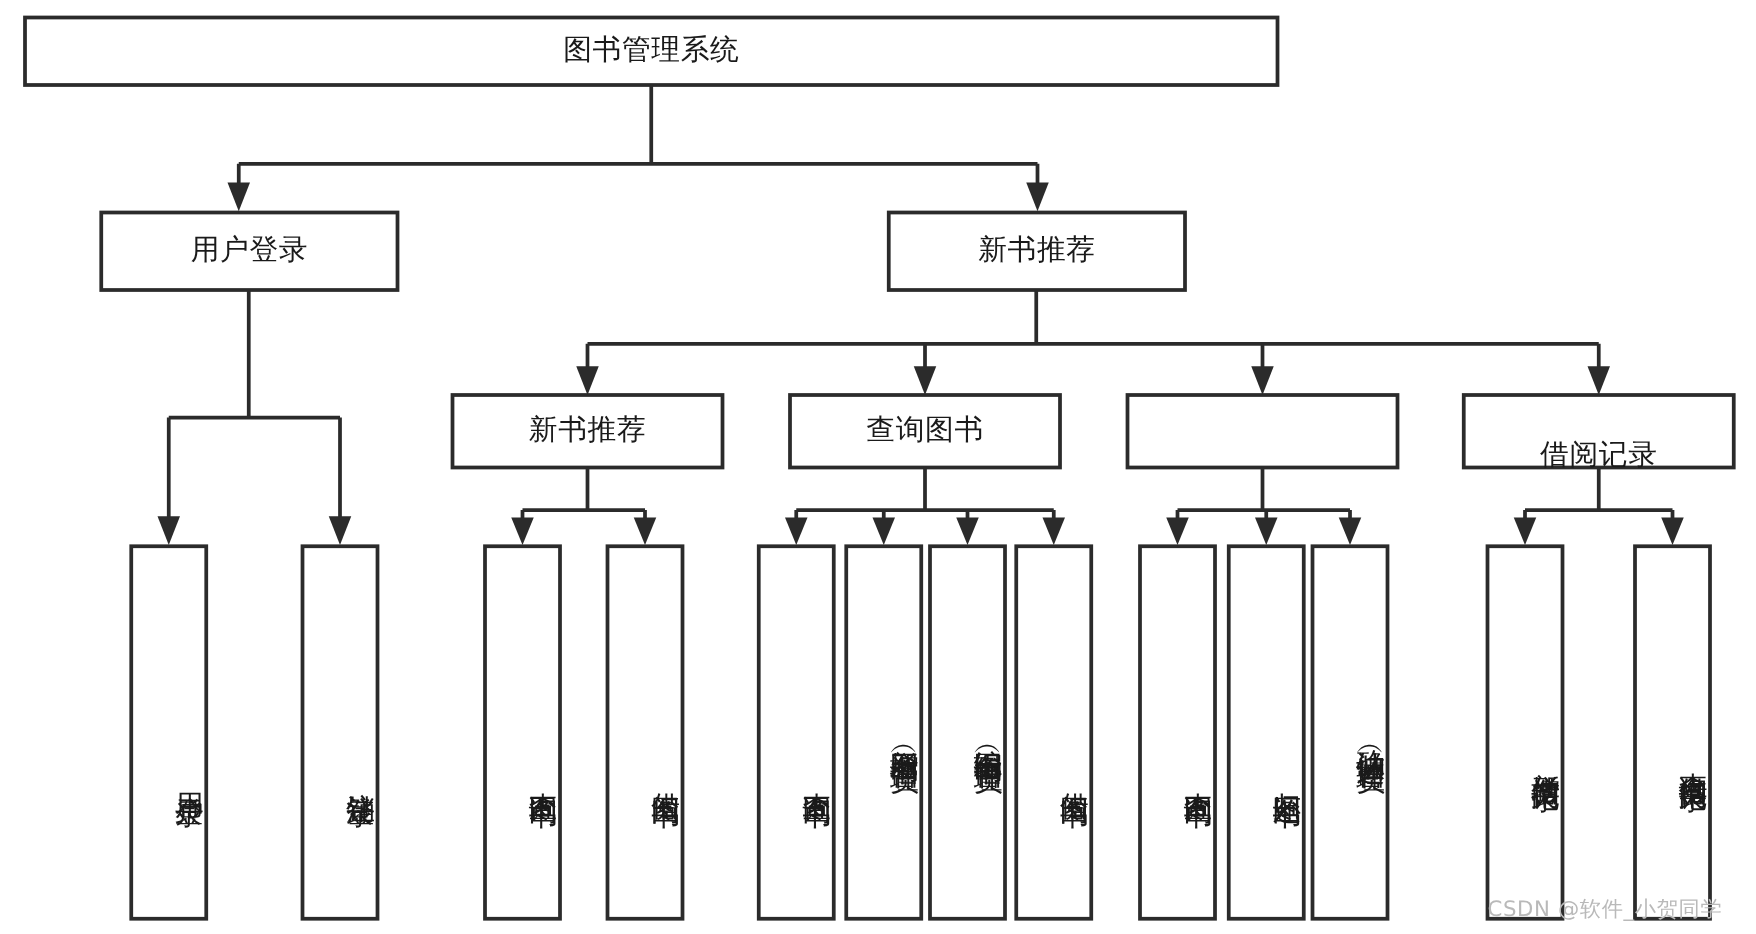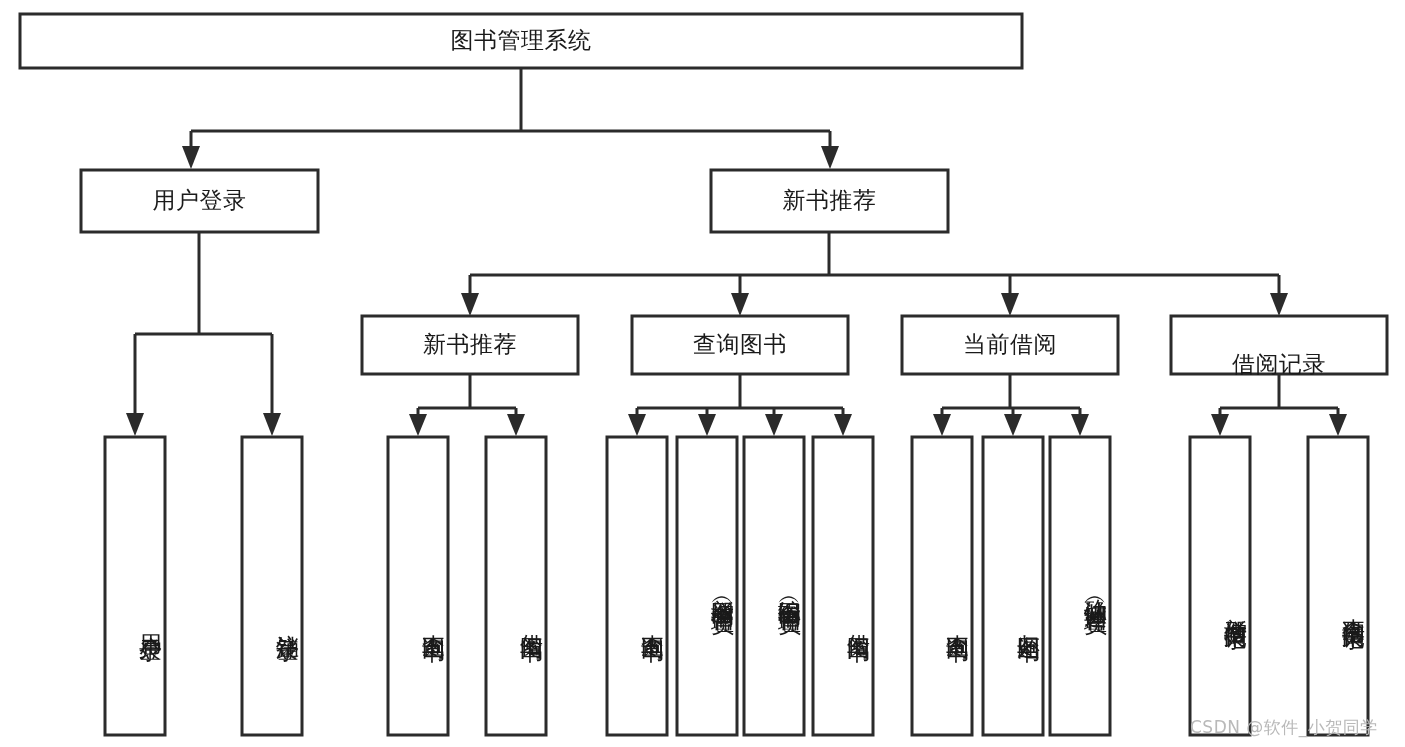--- a/index.html
+++ b/index.html
@@ -183,21 +183,20 @@
     </g>
   </svg>
 
   <div class="node-label horiz" style="left:20px; top:14px; width:1002px; height:54px;">图书管理系统</div>
 
   <div class="node-label horiz" style="left:81px; top:170px; width:237px; height:62px;">用户登录</div>
   <div class="node-label horiz" style="left:711px; top:170px; width:237px; height:62px;">新书推荐</div>
 
   <div class="node-label horiz" style="left:362px; top:316px; width:216px; height:58px;">新书推荐</div>
   <div class="node-label horiz" style="left:632px; top:316px; width:216px; height:58px;">查询图书</div>
-  <div class="node-label horiz" style="left:902px; top:316px; width:216px; height:58px;">当前借阅</div>
   <div class="node-label horiz" style="left:1171px; top:316px; width:216px; height:58px;margin-top:20px;">借阅记录</div>
 
   <div class="node-label vert" style="left:105px; top:437px; width:60px; height:298px; padding-top:68px;">用户登录</div>
   <div class="node-label vert" style="left:242px; top:437px; width:60px; height:298px; padding-top:68px;">注销登录</div>
 
   <div class="node-label vert" style="left:388px; top:437px; width:60px; height:298px; padding-top:68px;">查询图书</div>
   <div class="node-label vert" style="left:486px; top:437px; width:60px; height:298px; padding-top:68px;">借阅图书</div>
 
   <div class="node-label vert" style="left:607px; top:437px; width:60px; height:298px; padding-top:68px;">查询图书</div>
   <div class="node-label vert" style="left:677px; top:437px; width:60px; height:298px; padding-top:8px;">新增图书（管理员）</div>

